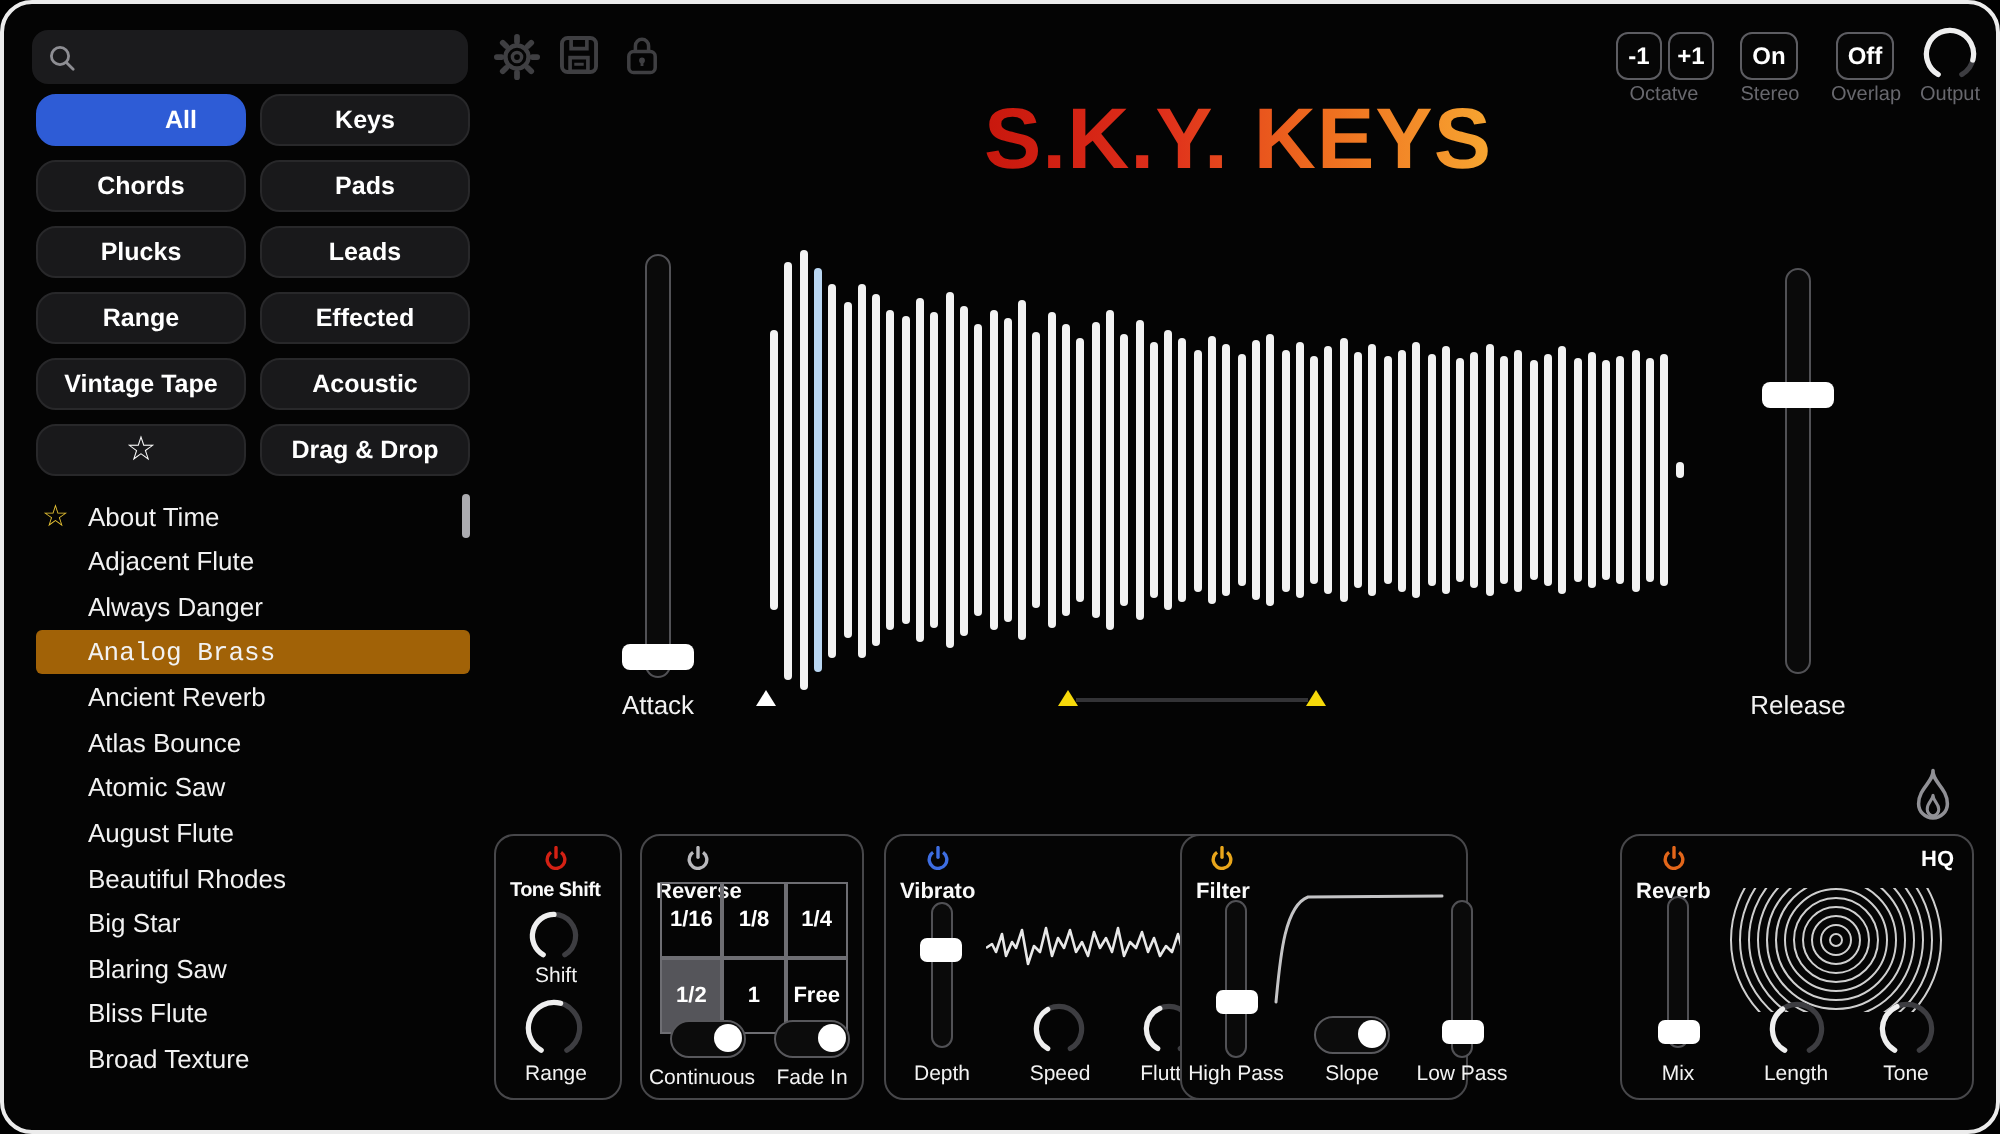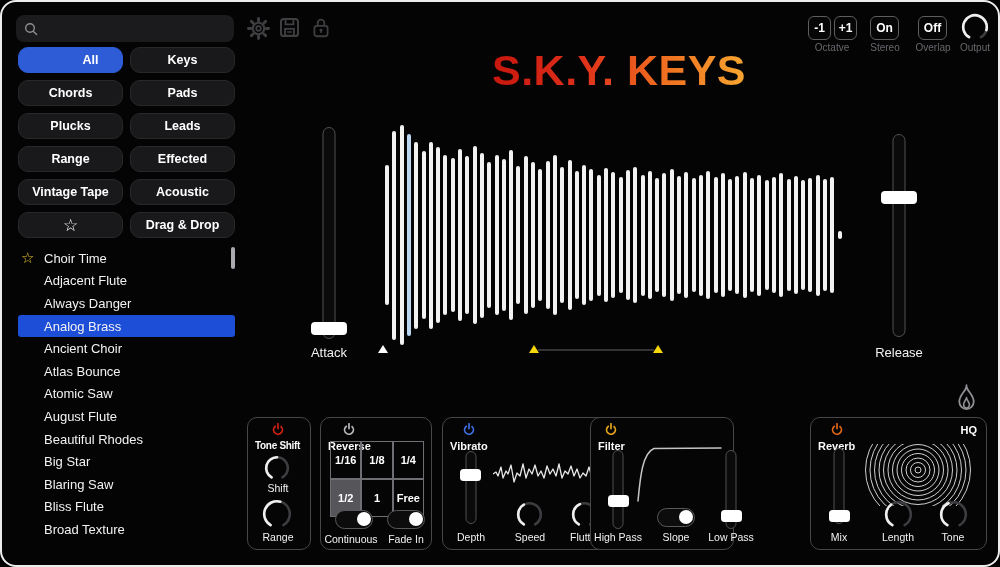--- a/index.html
+++ b/index.html
@@ -15,21 +15,21 @@
   .top-icon{position:absolute;top:15px;}
   .tr-btn{position:absolute;top:14px;height:24px;border:1.5px solid #5d5d62;border-radius:6px;background:#060606;color:#fff;font-weight:700;font-size:12px;display:flex;align-items:center;justify-content:center;}
   .tr-label{position:absolute;top:40px;font-size:10px;color:#68686e;transform:translateX(-50%);white-space:nowrap;}
   
   #category-grid{position:absolute;left:16px;top:45px;width:217px;display:grid;grid-template-columns:105px 105px;column-gap:7px;row-gap:7px;}
   .btn-cat{height:26px;border-radius:10px;background:#19191b;border:1px solid #28282a;color:#fff;font-size:12.5px;font-weight:700;display:flex;align-items:center;justify-content:center;white-space:nowrap;}
   .btn-cat.active{background:#2e5cd6;border-color:#2e5cd6;padding-left:40px;}
   .btn-cat .star-glyph{font-family:"DejaVu Sans",sans-serif;font-size:17px;font-weight:400;line-height:1;}
   #preset-list{position:absolute;left:16px;top:245px;width:217px;height:316px;overflow:hidden;}
   .preset-row{position:relative;height:22.6px;display:flex;align-items:center;padding-left:26px;font-size:13px;color:#f2f2f2;border-radius:3px;white-space:nowrap;}
-  .preset-row.selected{background:#1d4ed8;}
+  .preset-row.selected{background:#a16207;font-family:Liberation Mono, monospace;}
   .preset-row .fav-star{position:absolute;left:3px;top:2px;color:#e6c234;font-size:15px;font-family:"DejaVu Sans",sans-serif;}
   #list-scroll-thumb{position:absolute;left:229px;top:245px;width:4px;height:22px;border-radius:2px;background:#ababaf;}
   
   #main-title{
     position:absolute;left:617px;top:44px;transform:translateX(-50%);
     font-size:43px;font-weight:700;letter-spacing:0.5px;white-space:nowrap;
     background:linear-gradient(90deg,#c8170d 0%,#df2f1b 35%,#ee6a1e 65%,#f7a631 100%);
     -webkit-background-clip:text;background-clip:text;color:transparent;
   }
   
@@ -129,33 +129,33 @@
       <div class="btn-cat">Vintage Tape</div>
       <div class="btn-cat">Acoustic</div>
       <div class="btn-cat">
         <span class="star-glyph">☆</span>
       </div>
       <div class="btn-cat">Drag &amp; Drop</div>
     </div>
   <div id="preset-list">
       <div class="preset-row">
         <span class="fav-star">☆</span>
-        <span>Choir Time</span>
+        <span>About Time</span>
       </div>
       <div class="preset-row">
         <span>Adjacent Flute</span>
       </div>
       <div class="preset-row">
         <span>Always Danger</span>
       </div>
       <div class="preset-row selected">
         <span>Analog Brass</span>
       </div>
       <div class="preset-row">
-        <span>Ancient Choir</span>
+        <span>Ancient Reverb</span>
       </div>
       <div class="preset-row">
         <span>Atlas Bounce</span>
       </div>
       <div class="preset-row">
         <span>Atomic Saw</span>
       </div>
       <div class="preset-row">
         <span>August Flute</span>
       </div>

